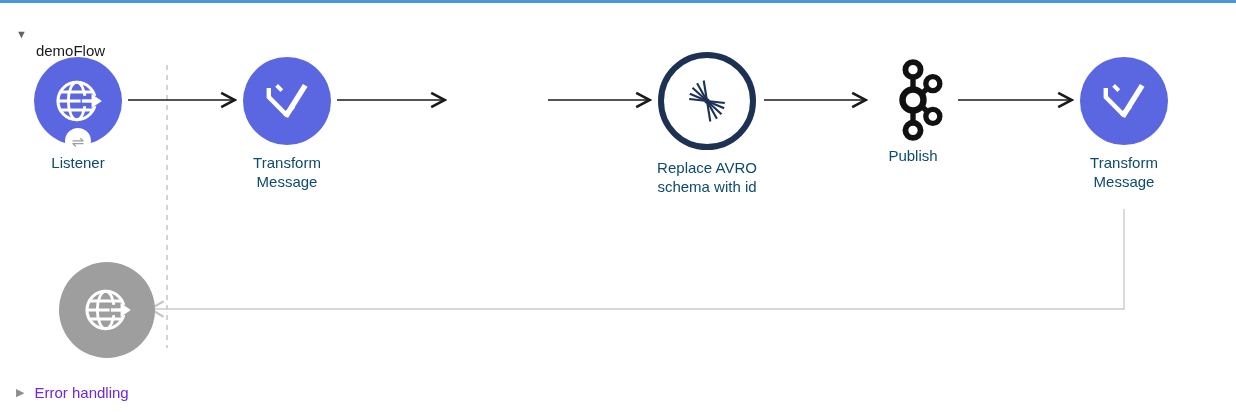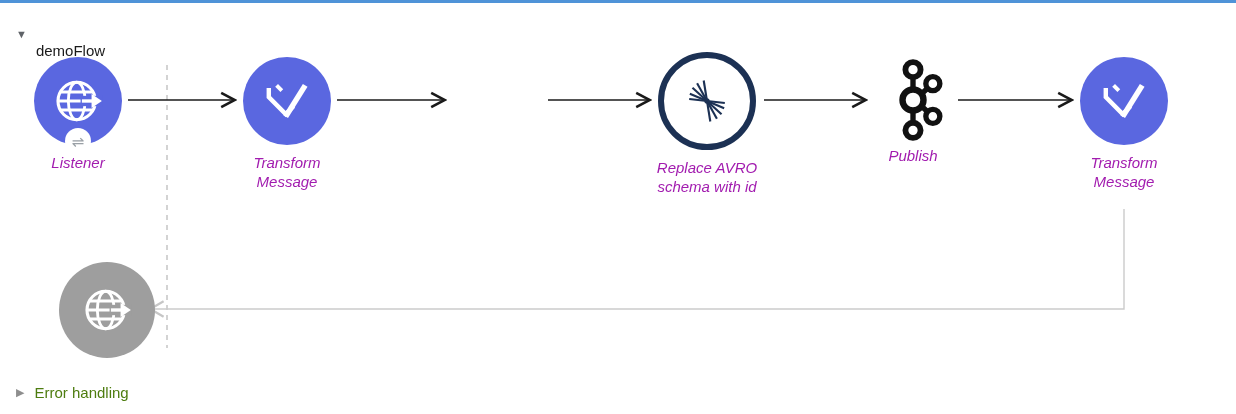--- a/index.html
+++ b/index.html
@@ -8,28 +8,28 @@
   .flow-header{position:absolute;left:16px;top:7px;display:flex;align-items:center;gap:9px;}
   .tri{font-size:11px;color:#5f6368;line-height:1;cursor:pointer;}
   .tri.right{color:#8e8e8e;}
   .flow-title{font-size:15px;color:#1a1a1a;margin-top:32px;}
   .node{position:absolute;width:150px;display:flex;flex-direction:column;align-items:center;}
   .circle{border-radius:50%;display:flex;align-items:center;justify-content:center;position:relative;cursor:pointer;}
   .circle.blue{width:88px;height:88px;background:#5a67e0;}
   .circle.gray{width:96px;height:96px;background:#9e9e9e;}
   .circle.ring{width:98px;height:98px;background:#ffffff;border:6px solid #1c3154;box-sizing:border-box;}
   .glyph-wrap{display:flex;align-items:center;justify-content:center;cursor:pointer;}
-  .node-label{margin-top:8px;font-size:15px;line-height:19px;color:#a21caf;text-align:center;font-style:italic;}
+  .node-label{margin-top:8px;font-size:15px;line-height:19px;color:#0c4a6e;text-align:center;}
   .w82{max-width:82px;}
   .w132{max-width:132px;}
   .badge{position:absolute;left:50%;bottom:-9px;transform:translateX(-50%);width:26px;height:26px;border-radius:50%;
          background:#ffffff;display:flex;align-items:center;justify-content:center;
          color:#9aa0a6;font-size:15px;line-height:1;}
   .footer-row{position:absolute;left:16px;top:381px;display:flex;align-items:center;gap:10px;}
-  .footer-label{font-size:15px;color:#4d7c0f;}
+  .footer-label{font-size:15px;color:#6d28d9;}
 </style>
 </head>
 <body>
 
 <div class="canvas">
 
   <svg class="connectors" viewBox="0 0 1236 414">
     <defs>
       <marker id="ah-black" markerWidth="11" markerHeight="12" refX="9" refY="5.5" orient="auto">
         <path d="M1 1 L9.5 5.5 L1 10" fill="none" stroke="#1a1a1a" stroke-width="1.6"></path>

